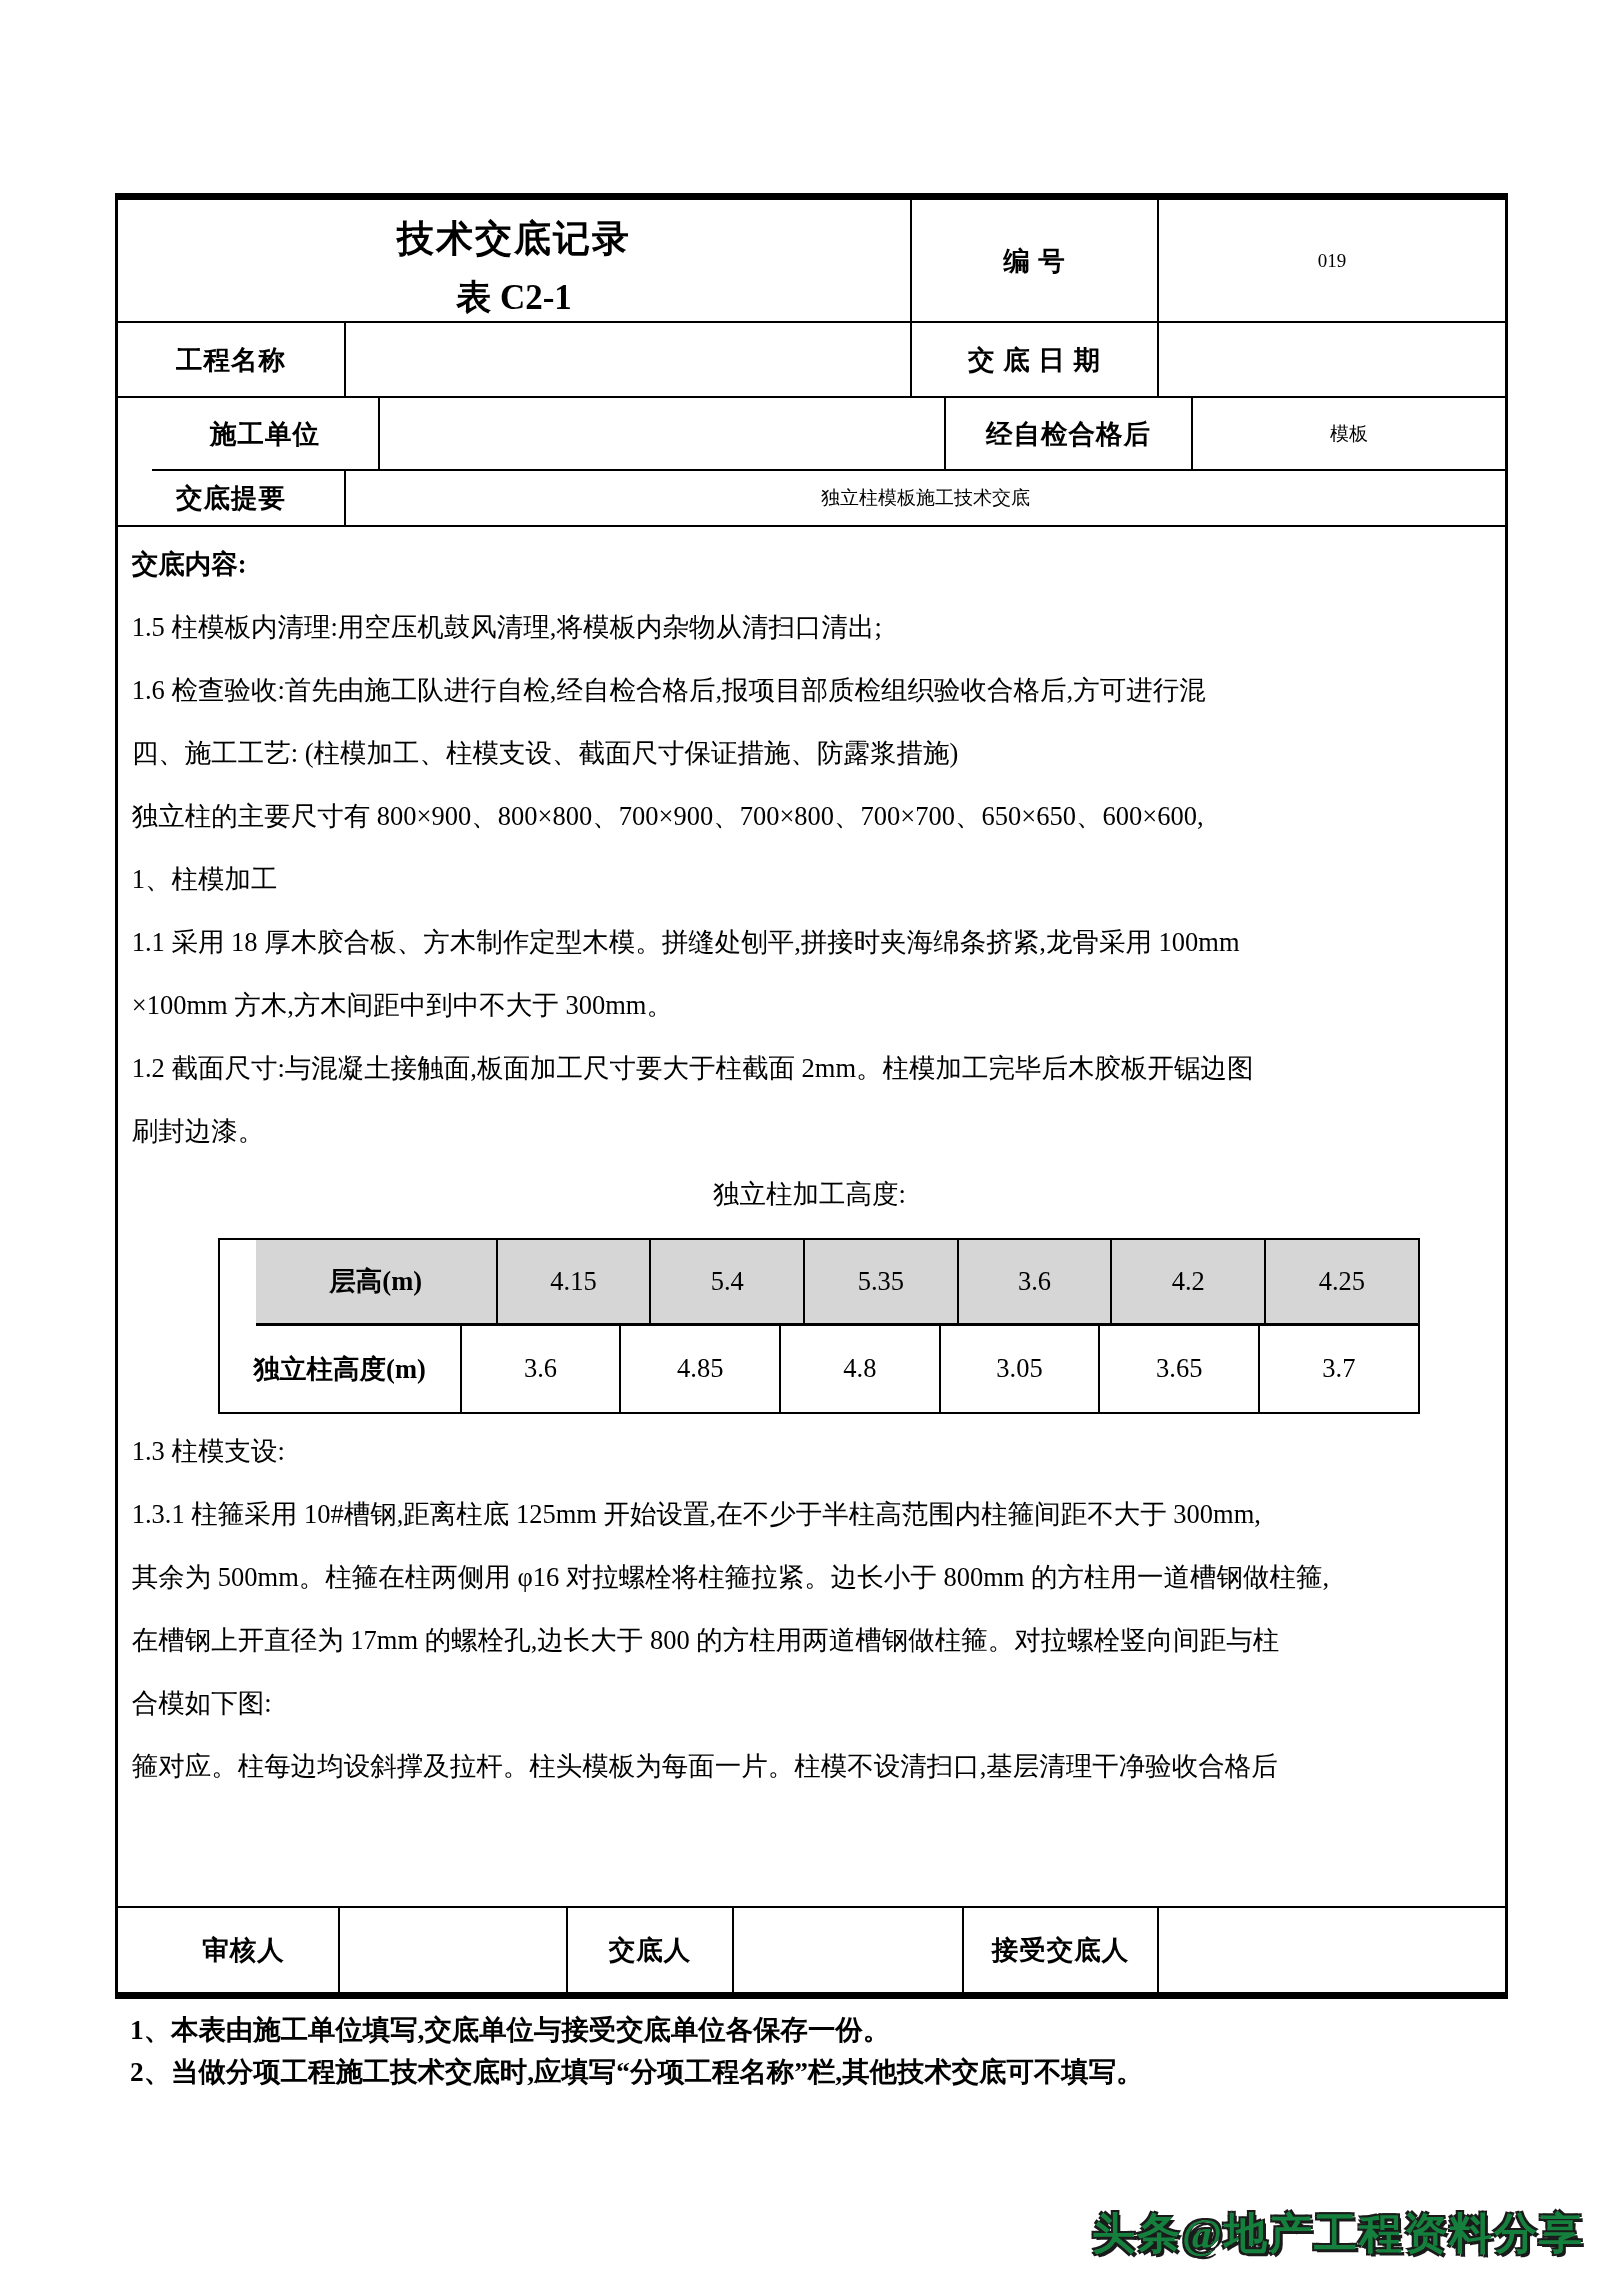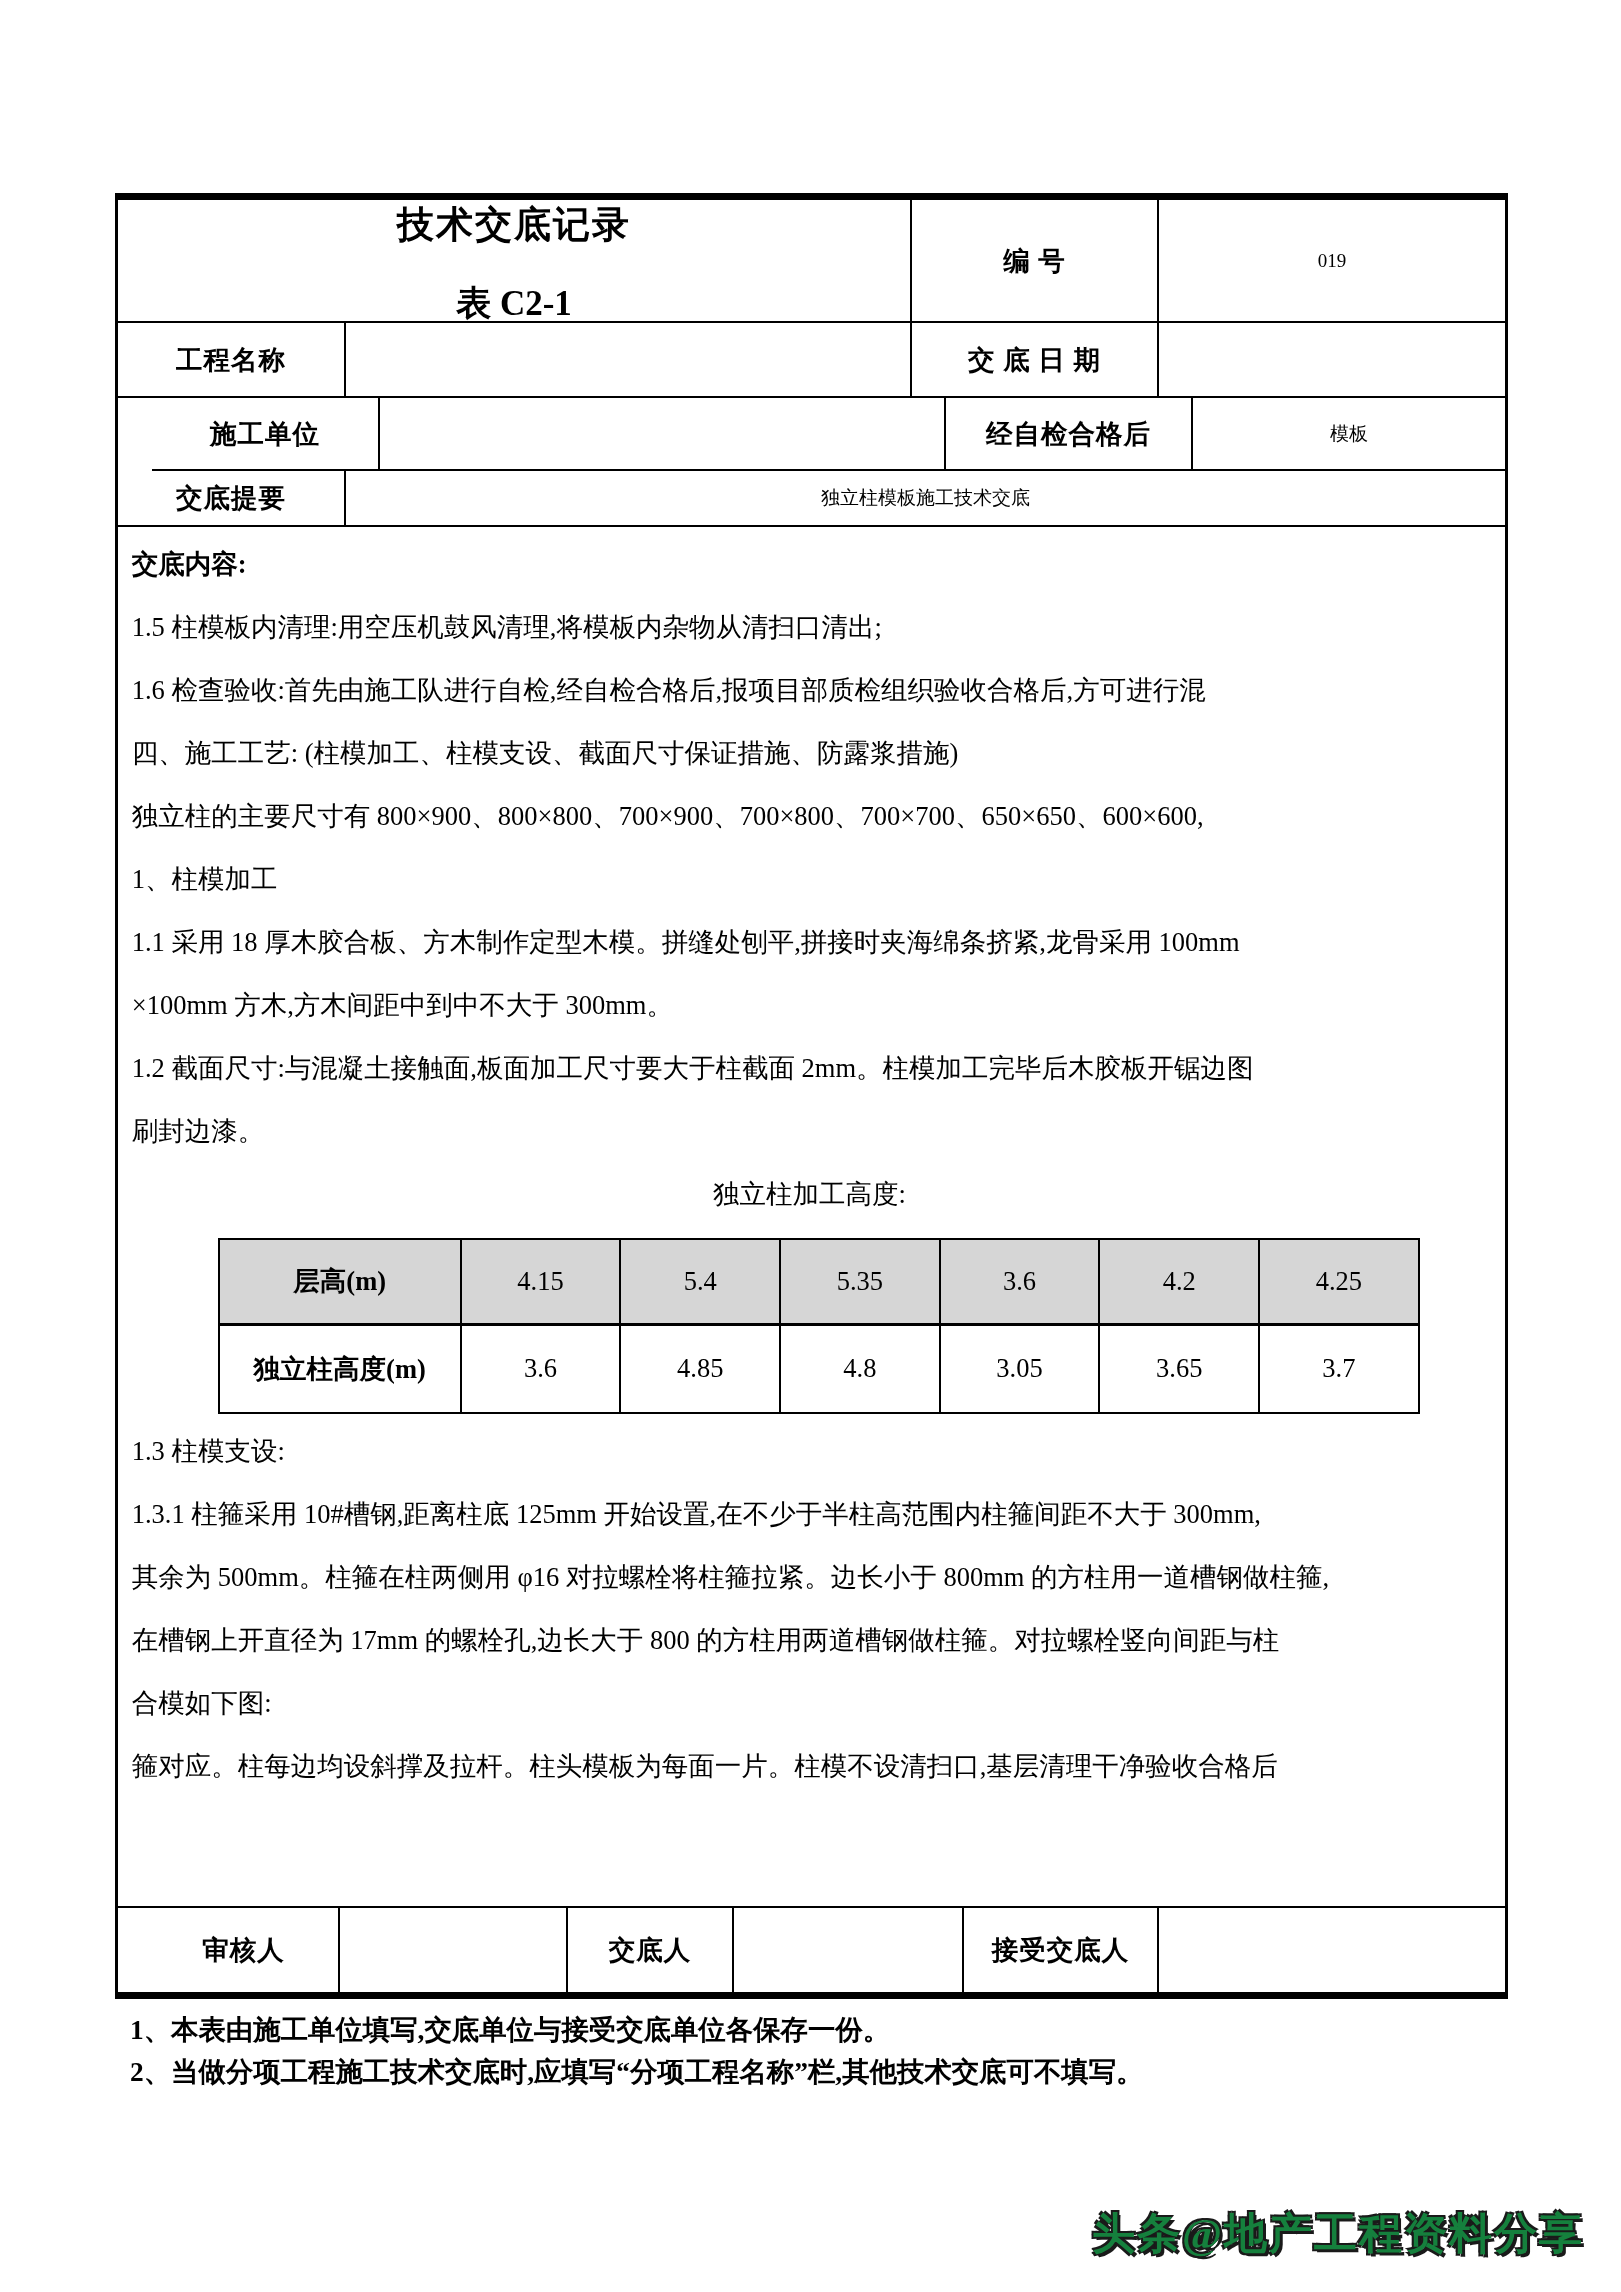--- a/index.html
+++ b/index.html
@@ -19,21 +19,21 @@
   .td { border-right:2px solid #000; display:flex; align-items:center; justify-content:center; overflow:hidden; }
   .td.last { border-right:none; }
 
   .r1 { height:123px; }
   .r2 { height:75px; }
   .r3 { height:73px;margin-left:34px; }
   .r4 { height:56px; }
   .r5 { height:1381px; }
   .r6 { flex:1; }
 
-  .c-title { width:794px; flex-direction:column; justify-content:flex-start; gap:30px; }
+  .c-title { width:794px; flex-direction:column; justify-content:flex-end; gap:10px; }
   .c-no-label { width:247px; }
   .c-no-value { flex:1; }
   .c-label { width:228px; }
   .c-mid { width:566px; }
   .c-rlabel { width:247px; }
   .c-rvalue { flex:1; }
   .c-sum { flex:1; }
   .s1 { width:222px;padding-left:31px; } .s2 { width:228px; } .s3 { width:166px; }
   .s4 { width:230px; } .s5 { width:195px; } .s6 { flex:1; }
 
@@ -42,21 +42,21 @@
   .label { font-size:26.5px; font-weight:bold; letter-spacing:1px; white-space:pre; }
   .value { font-size:19px; white-space:pre; }
 
   .content-cell { display:block; padding:5.9px 17.6px 0 13.7px; }
   .line { height:63px; display:flex; align-items:center; white-space:pre; font-size:26.5px; }
   .line.center { justify-content:center; }
   .line.bold { font-weight:bold; }
 
   .inner-table { width:1202px; margin:11.8px 0 5.9px 86px; border:2.9px solid #000; background:#fff; }
   .it-row { display:flex; height:86px; }
-  .it-row.head { background:#d6d6d6; border-bottom:3.9px solid #000; }
+  .it-row.head { background:#d6d6d6; border-bottom:3.9px solid #000;margin-left:36px; }
   .it-cell { border-right:2px solid #000; flex:1; display:flex; align-items:center; justify-content:center; font-size:26.5px; white-space:pre; }
   .it-cell.last { border-right:none; }
   .it-label { flex:0 0 242px; font-weight:bold; }
 
   .footer-notes { position:absolute; left:130px; top:2009px; }
   .note { height:42px; display:flex; align-items:center; font-size:27.4px; font-weight:bold; white-space:pre; }
 
   .watermark {
     position:absolute; right:37px; top:2205px;
     font-size:43px; font-weight:bold; letter-spacing:2px; white-space:pre;

